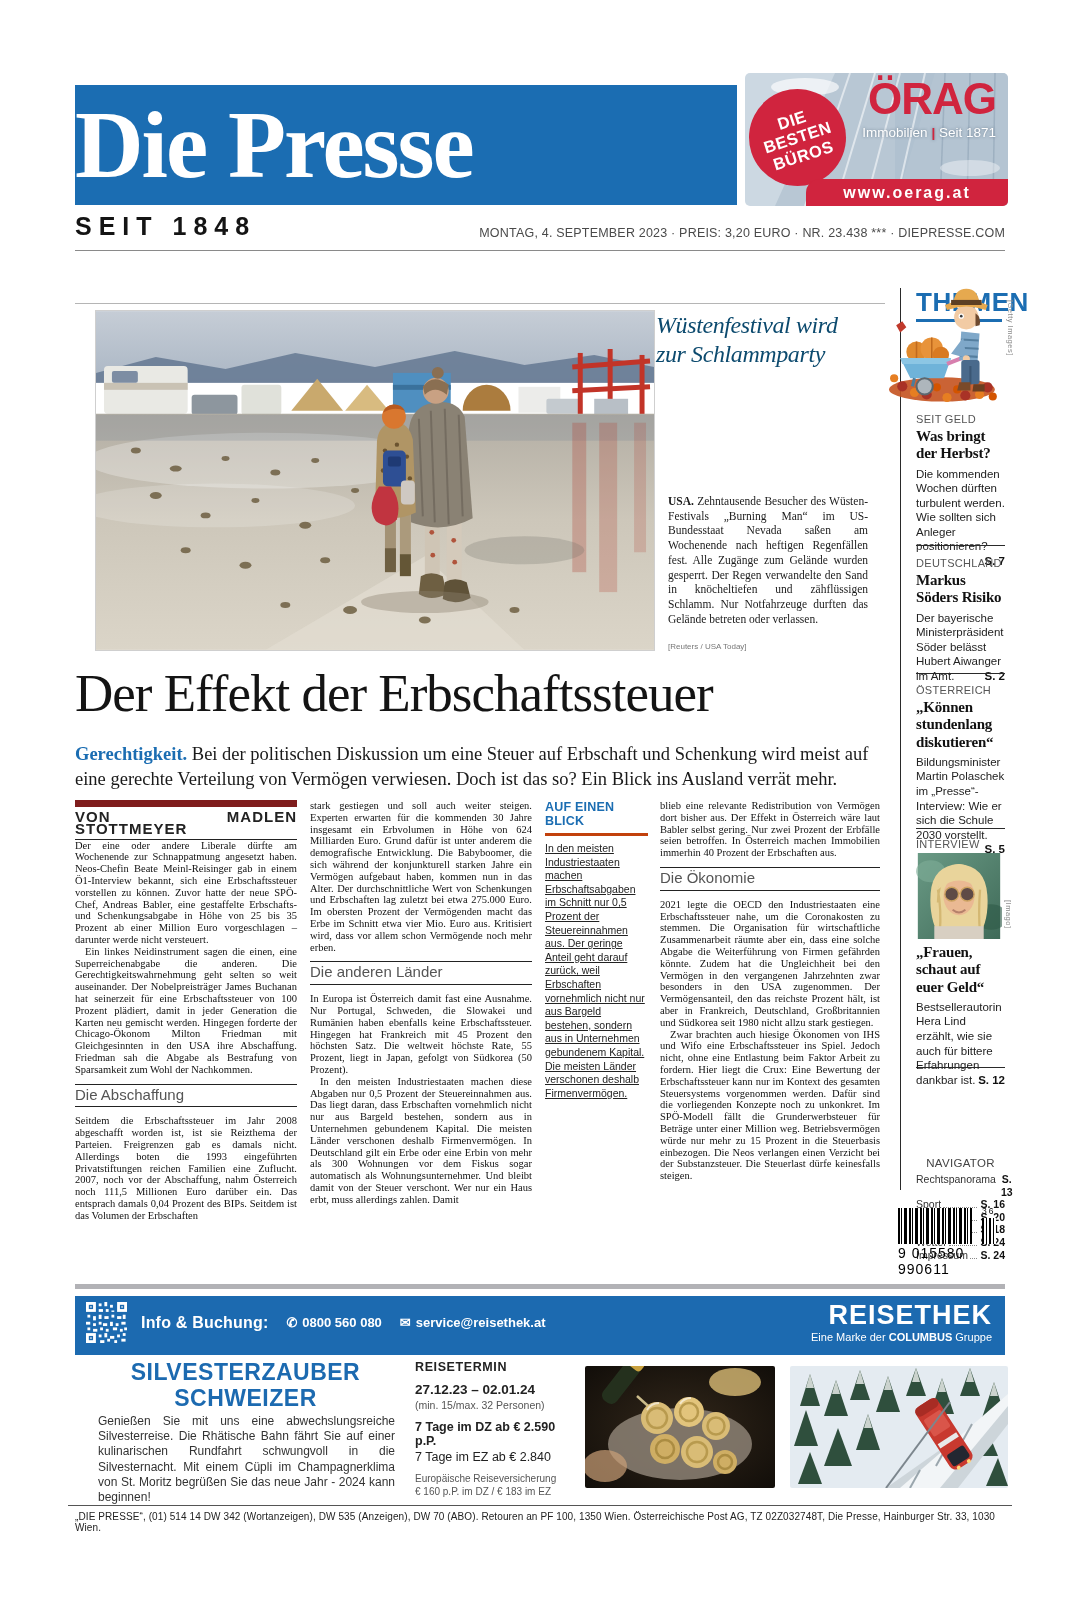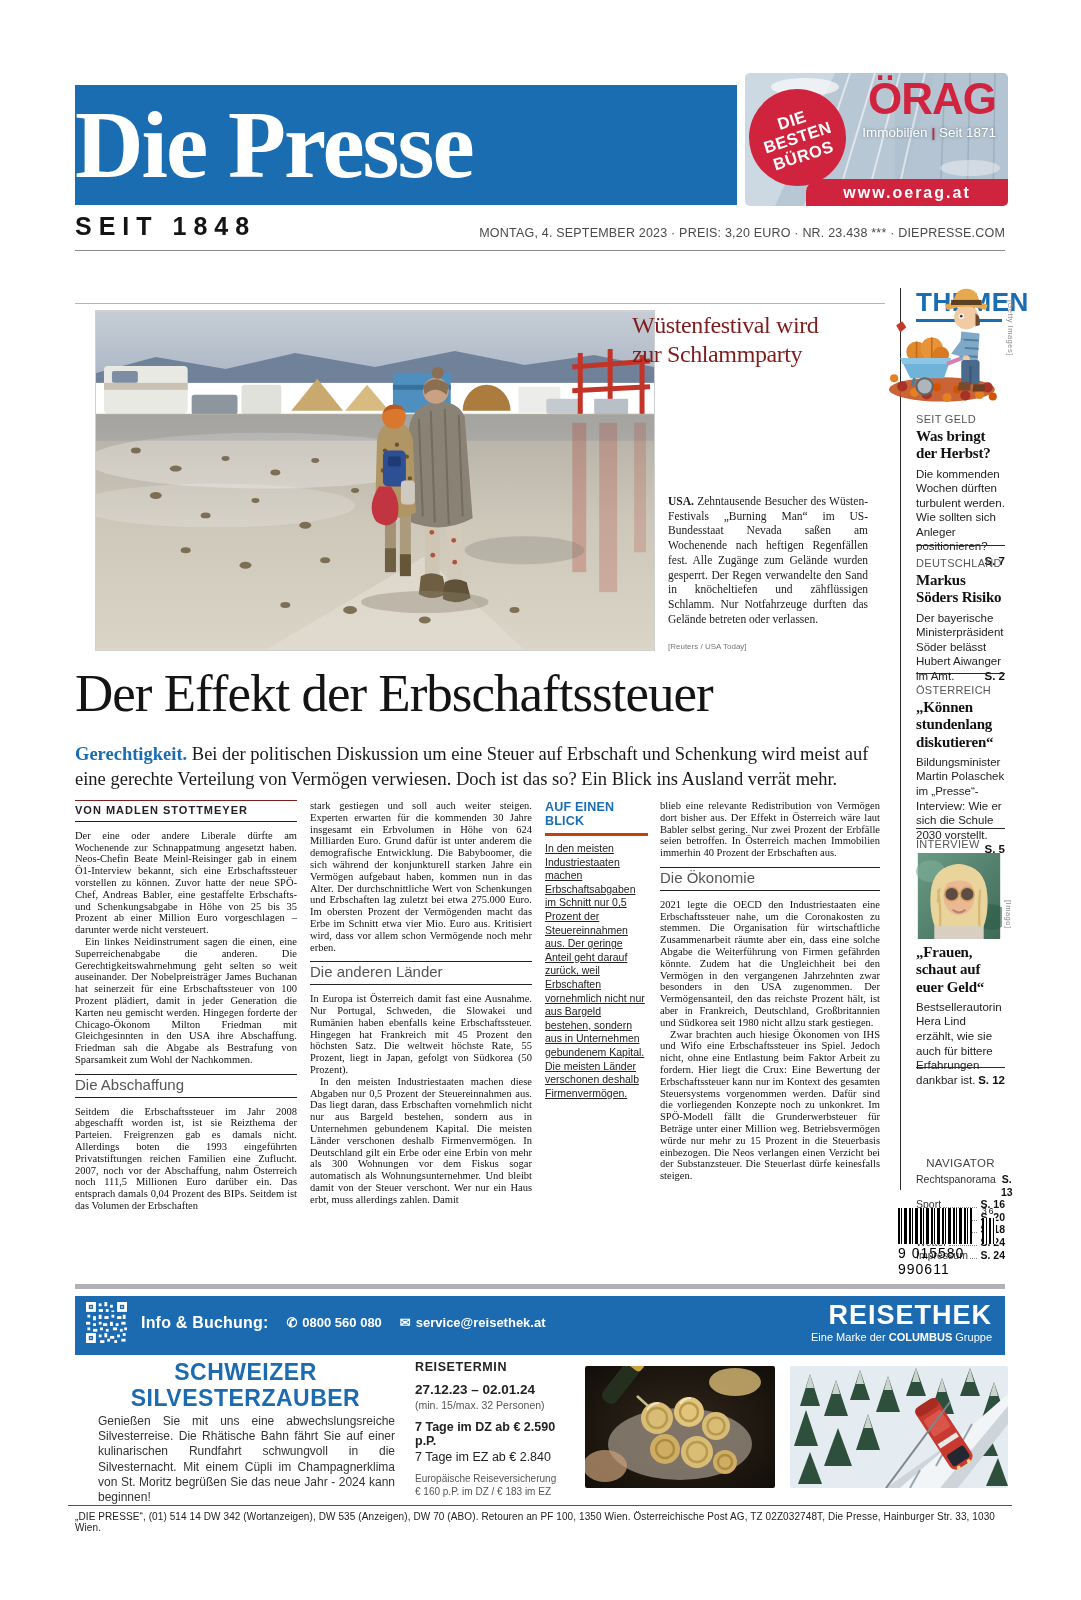--- a/index.html
+++ b/index.html
@@ -29,21 +29,21 @@
   .orag-sub{position:absolute;right:12px;top:52px;color:#fff;font-size:13.5px;
             text-shadow:0 0 3px rgba(40,60,80,.55);}
   .orag-sub b{color:#d0243e;font-weight:bold;}
   .orag-url{position:absolute;right:0;bottom:0;width:202px;height:27px;background:#d0243e;
             border-radius:14px 0 0 0;display:flex;align-items:center;justify-content:center;
             color:#fff;font-weight:bold;font-size:16px;letter-spacing:2px;}
 
   
   .top-rule{left:75px;top:303px;width:810px;height:1px;background:#b5b5b5;}
   .main-photo{left:95px;top:310px;width:560px;height:341px;border:1px solid #cfcfcf;box-sizing:border-box;}
-  .top-headline{left:632px;top:311px;width:204px;font-size:24px;line-height:1.22;color:#7f1d1d;letter-spacing:-.4px;}
+  .top-headline{left:656px;top:311px;width:204px;font-size:24px;line-height:1.22;color:#0c4a6e;letter-spacing:-.4px;font-style:italic;}
   .top-caption{left:668px;top:494px;width:200px;font-size:11.5px;line-height:1.28;
                text-align:justify;color:#1a1a1a;}
   .photo-credit{left:668px;top:642px;font-size:8px;color:#777;}
 
   
   .divider-v{left:900px;top:288px;width:1px;height:902px;background:#2a2a2a;}
   .themen-title{left:916px;top:287px;font-weight:bold;font-size:26px;color:#1b6db2;letter-spacing:.5px;}
   .themen-rule{left:916px;top:319px;width:86px;height:2.5px;background:#1b6db2;}
   .autumn{left:886px;top:266px;width:120px;height:138px;z-index:3;}
   .vert-credit{font-size:7.5px;color:#8a8a8a;writing-mode:vertical-rl;letter-spacing:.5px;}
@@ -69,22 +69,22 @@
 
   
   .headline{left:75px;top:666px;width:810px;font-size:53px;letter-spacing:-1px;color:#141414;line-height:1.05;}
   .lead{left:75px;top:742px;width:805px;font-size:18.5px;line-height:1.35;color:#1a1a1a;}
   .lead .kick{color:#1b6db2;font-weight:bold;}
   .col{top:800px;height:476px;}
   .bodytext{font-family:"Liberation Serif","DejaVu Serif",serif;font-size:10.5px;
             line-height:11.8px;text-align:justify;color:#111;}
   .bodytext p{margin:0;}
   .bodytext p.ind{text-indent:10px;}
-  .byline{border-top:1px solid #7f1d1d;border-bottom:1px solid #222;font-family:"Liberation Sans",sans-serif;
-          font-weight:bold;font-size:11px;letter-spacing:1px;padding:4px 0;margin-bottom:8px;color:#222;}
+  .byline{border-top:7px solid #7f1d1d;border-bottom:1px solid #222;font-family:"Liberation Sans",sans-serif;
+          font-weight:bold;font-size:15px;letter-spacing:1px;padding:4px 0;color:#222;}
   .subhead{border-top:1px solid #222;border-bottom:1px solid #222;font-family:"Liberation Sans",sans-serif;
            font-size:15px;color:#555;padding:4px 0 6px;margin:8px 0;}
   .glance-title{color:#1b6db2;font-weight:bold;font-size:12.5px;letter-spacing:.2px;
                 border-bottom:3px solid #c2410c;padding-bottom:5px;margin-bottom:6px;}
   .glance-text{font-size:10.5px;line-height:13.6px;color:#222;text-decoration:underline;}
 
   
   .ad-grayline{left:75px;top:1284px;width:930px;height:5px;background:#b2b2b6;}
   .ad-bluebar{left:75px;top:1296px;width:930px;height:59px;background:#1c6ab0;color:#fff;}
   .ad-qr{position:absolute;left:11px;top:6px;width:41px;height:41px;}
@@ -544,22 +544,22 @@
     </div>
     <div class="ad-brand">
       <div class="bn">REISETHEK</div>
       <div class="bs">
         <span>Eine Marke der </span><b>COLUMBUS</b><span> Gruppe</span>
       </div>
     </div>
   </div>
 
   <div class="abs ad-title">
+    <div>SILVESTERZAUBER</div>
     <div>SCHWEIZER</div>
-    <div>SILVESTERZAUBER</div>
   </div>
   <div class="abs ad-body">Genießen Sie mit uns eine abwechslungsreiche Silvesterreise. Die Rhätische Bahn fährt Sie auf einer kulinarischen Rundfahrt schwungvoll in die Silvesternacht. Mit einem Cüpli im Champagnerklima von St. Moritz begrüßen Sie das neue Jahr - 2024 kann beginnen!</div>
 
   <div class="abs ad-termin">
     <div class="t1">REISETERMIN</div>
     <div class="t2">27.12.23 – 02.01.24</div>
     <div class="t3">(min. 15/max. 32 Personen)</div>
     <div class="t4">7 Tage im DZ ab € 2.590 p.P.</div>
     <div class="t5">7 Tage im EZ ab € 2.840</div>
     <div class="t6">Europäische Reiseversicherung</div>

